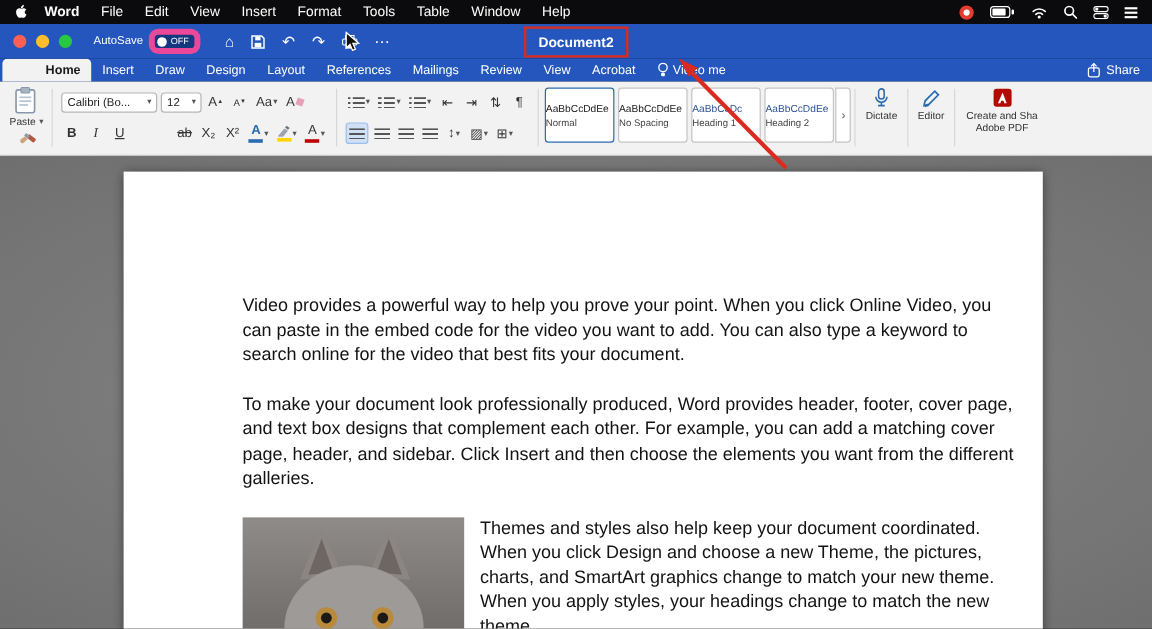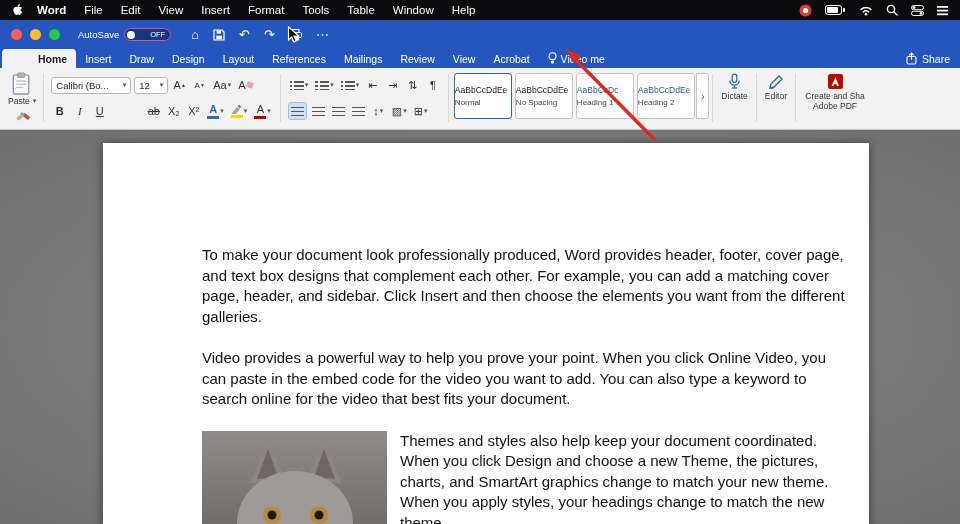--- a/index.html
+++ b/index.html
@@ -14,21 +14,21 @@
   .mitem.word { font-weight:bold; }
   .msp { flex:1; }
   .sticon { display:flex; align-items:center; margin-left:13px; }
 
   
   .titlebar { height:29px; background:#2456bd; display:flex; align-items:center; position:relative; color:#fff; }
   .tlights { display:flex; gap:8px; margin-left:11px; }
   .tl { width:11px; height:11px; border-radius:50%; display:inline-block; }
   .tl.red { background:#ff5f57; } .tl.yellow { background:#febc2e; } .tl.green { background:#28c840; }
   .autosave { display:flex; align-items:center; gap:5px; margin-left:18px; font-size:9.5px; }
-  .as-toggle { display:flex; align-items:center; gap:15px; background:#15377e; border:1px solid #ec4899; border-radius:8px; padding:1px 5px 1px 2px; font-size:7.5px; }
+  .as-toggle { display:flex; align-items:center; gap:3px; background:#15377e; border:5px solid #ec4899; border-radius:8px; padding:1px 5px 1px 2px; font-size:7.5px; }
   .as-knob { width:8px; height:8px; border-radius:50%; background:#fff; display:inline-block; }
   .tb-icons { display:flex; align-items:center; gap:14px; margin-left:20px; font-size:13px; }
   .tb-ic { display:flex; align-items:center; line-height:1; }
   .doc-title-box { position:absolute; left:50%; top:50%; transform:translate(-50%,-50%); border:2.5px solid #d92b1f; padding:2px 10px; }
   .doc-title { font-size:11.5px; font-weight:bold; color:#fff; white-space:nowrap; }
 
   
   .tabsrow { height:19px; background:#2456bd; display:flex; align-items:stretch; color:#fff; font-size:10.5px; padding-left:2px; }
   .tab { display:flex; align-items:center; padding:0 9px; white-space:nowrap; }
   .tab.active { background:#f2f2f2; color:#1a1a1a; font-weight:bold; border-radius:4px 4px 0 0;padding-left:36px; }
@@ -180,20 +180,23 @@
       <span class="tb-ic">↷</span>
       <span class="tb-ic">
         <svg width="13" height="12">
             <rect x="3" y="0.5" width="7" height="3" fill="none" stroke="#fff"></rect>
             <rect x="0.5" y="3.5" width="12" height="5" rx="1" fill="none" stroke="#fff"></rect>
             <rect x="3" y="7" width="7" height="4.5" fill="#fff"></rect>
           </svg>
       </span>
       <span class="tb-ic">⋯</span>
     </div>
+    <div class="doc-title-box">
+      <span class="doc-title">Document2</span>
+    </div>
   </div>
 
   <div class="tabsrow">
     <span class="tab active">Home</span>
     <span class="tab">Insert</span>
     <span class="tab">Draw</span>
     <span class="tab">Design</span>
     <span class="tab">Layout</span>
     <span class="tab">References</span>
     <span class="tab">Mailings</span>
@@ -408,22 +411,22 @@
       <span class="lbl">
         <span>Create and Sha</span><br>
         <span>Adobe PDF</span>
       </span>
     </div>
   </div>
 
   <div class="docarea">
     <div class="page">
       <div class="page-content">
+        <p>Video provides a powerful way to help you prove your point. When you click Online Video, you can paste in the embed code for the video you want to add. You can also type a keyword to search online for the video that best fits your document.</p>
         <p>To make your document look professionally produced, Word provides header, footer, cover page, and text box designs that complement each other. For example, you can add a matching cover page, header, and sidebar. Click Insert and then choose the elements you want from the different galleries.</p>
-        <p>Video provides a powerful way to help you prove your point. When you click Online Video, you can paste in the embed code for the video you want to add. You can also type a keyword to search online for the video that best fits your document.</p>
         <div class="media">
           <svg class="catimg" viewBox="0 0 185 148">
             <defs>
               <linearGradient id="bgv" x1="0" y1="0" x2="0" y2="1">
                 <stop offset="0" stop-color="#8f8b88"></stop>
                   <stop offset="1" stop-color="#5f5b58"></stop>
               </linearGradient>
             </defs>
             <rect width="185" height="148" fill="url(#bgv)"></rect>
             <polygon points="48,52 66,8 84,50" fill="#8b8683"></polygon>

